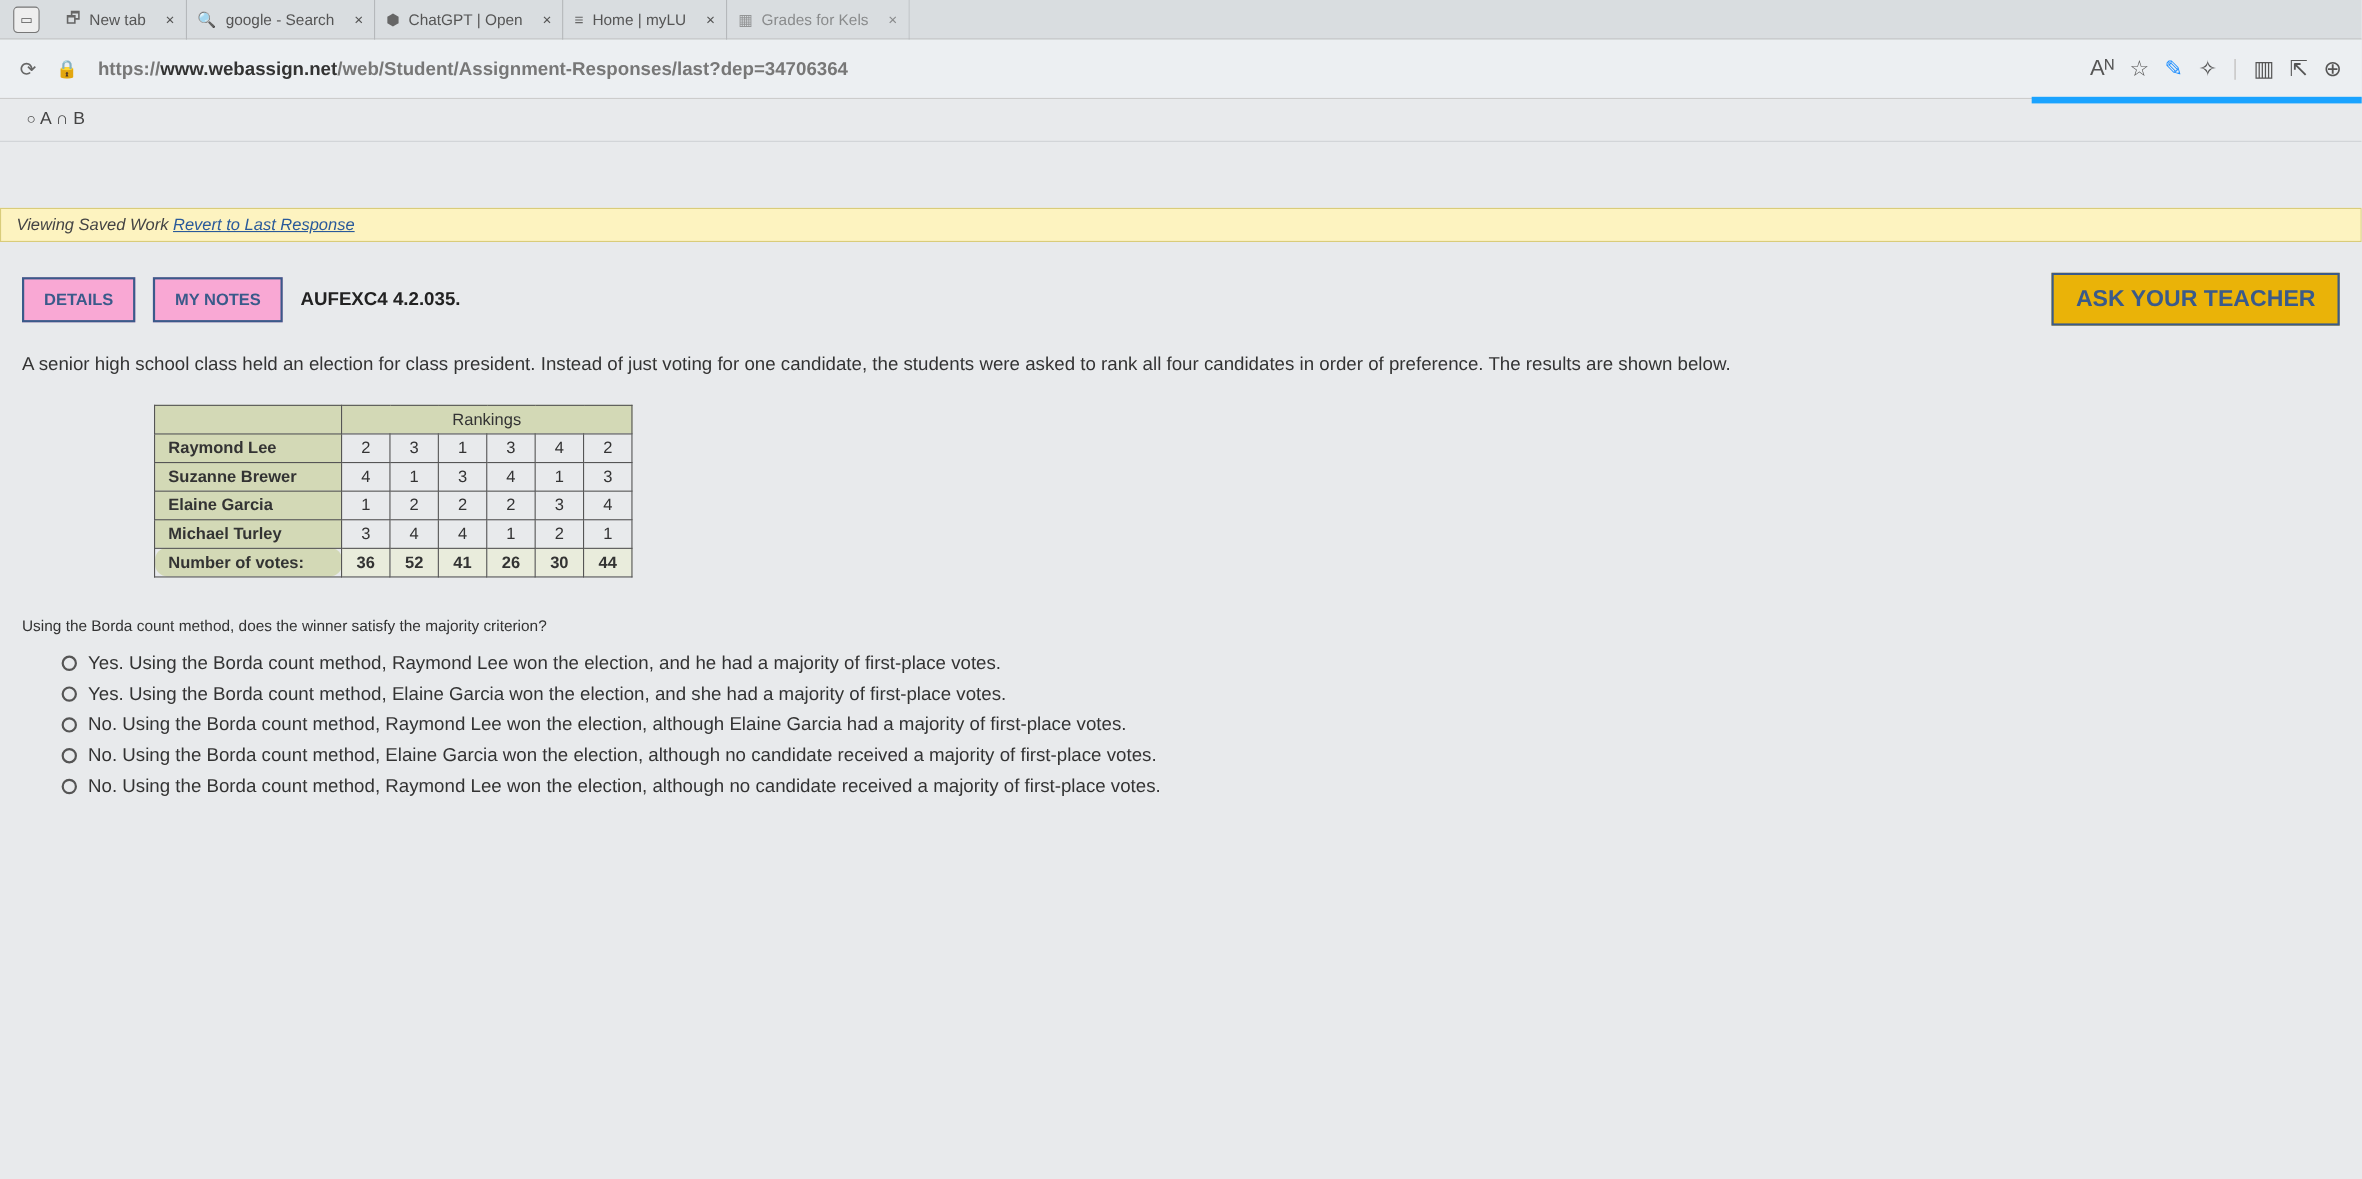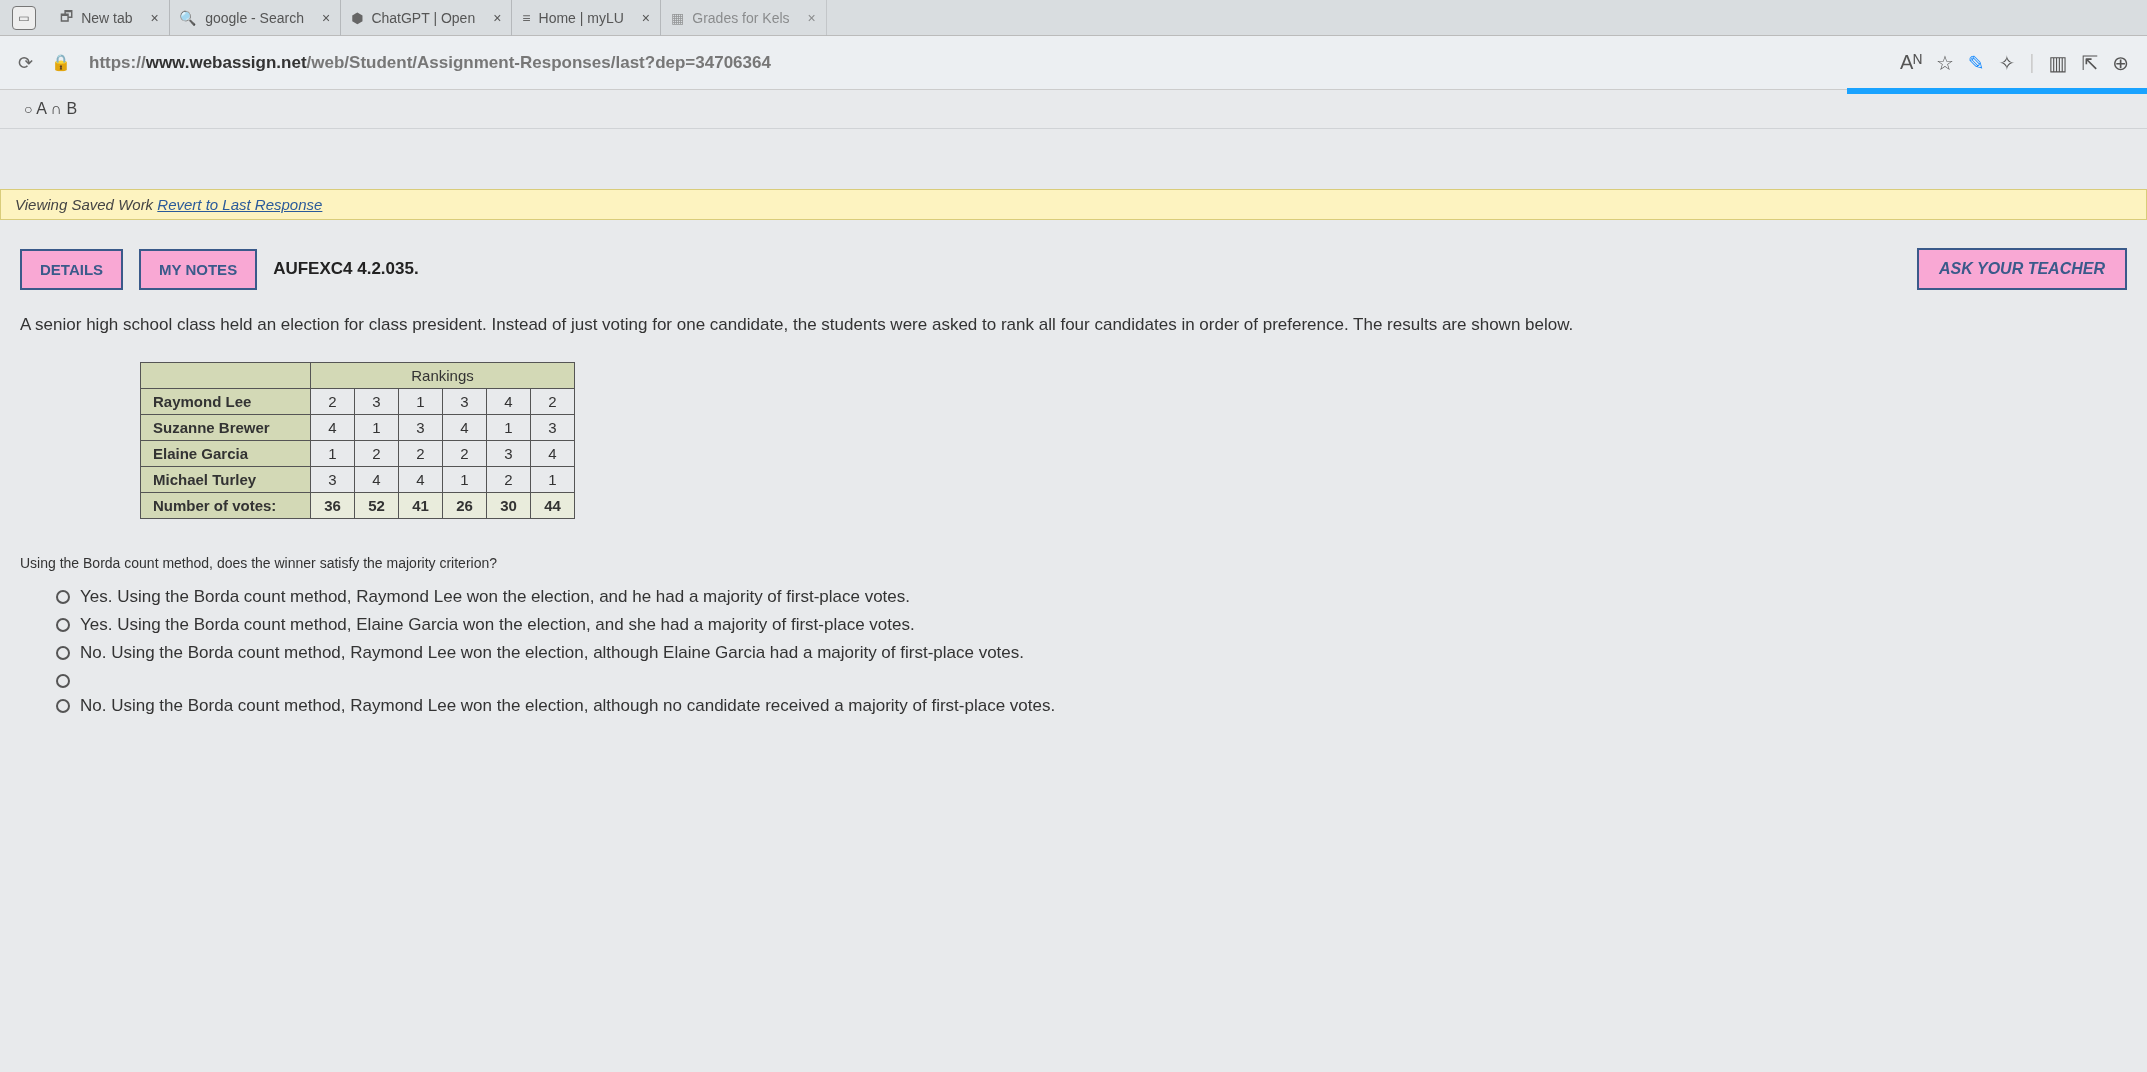--- a/index.html
+++ b/index.html
@@ -89,22 +89,22 @@
     border: 2px solid #3a5a8a;
     color: #3a5a8a;
     font-weight: bold;
     font-size: 15px;
     padding: 10px 18px;
     cursor: pointer;
   }
   .qcode { font-weight:bold;font-size:17px;color:#222; }
   .ask-btn {
     margin-left:auto;
-    background:#f9a8d4;border:2px solid #3a5a8a;color:#3a5a8a;
-    font-weight:bold;font-size:16px;padding:10px 20px;cursor:pointer;font-style:italic;
+    background:#eab308;border:2px solid #3a5a8a;color:#3a5a8a;
+    font-weight:bold;font-size:21px;padding:10px 20px;cursor:pointer;
   }
   .question-body { padding: 4px 20px 40px; }
   .prompt { font-size:17px;color:#333;line-height:1.5;margin-bottom:24px; }
   
   table.rankings {
     border-collapse: collapse;
     margin-left: 120px;
     margin-bottom: 36px;
   }
   table.rankings th, table.rankings td {
@@ -118,21 +118,21 @@
     background:#d3d9b6;
     font-weight:normal;
   }
   table.rankings td.rowhead {
     text-align:left;
     background:#d3d9b6;
     font-weight:bold;
     min-width:170px;
   }
   table.rankings tr.votes td { font-weight:bold;background:#e9ecdc; }
-  table.rankings tr.votes td.rowhead { background:#d3d9b6; }
+  table.rankings tr.votes td.rowhead { background:#d3d9b6;border-radius:11px; }
   table.rankings .blank-corner { background:#d3d9b6;border:1px solid #555; }
   
   .subq { font-size:14px;color:#333;margin-bottom:12px; }
   .answer-line {
     display:flex;align-items:flex-start;gap:10px;
     padding:4px 0 4px 36px;font-size:17px;color:#333;
   }
   .answer-line .radio {
     width:14px;height:14px;border:2px solid #555;border-radius:50%;
     margin-top:3px;flex-shrink:0;
@@ -274,18 +274,19 @@
   <div class="answer-line">
     <span class="radio"></span>
     <span>Yes. Using the Borda count method, Elaine Garcia won the election, and she had a majority of first-place votes.</span>
   </div>
   <div class="answer-line">
     <span class="radio"></span>
     <span>No. Using the Borda count method, Raymond Lee won the election, although Elaine Garcia had a majority of first-place votes.</span>
   </div>
   <div class="answer-line">
     <span class="radio"></span>
+    <span>No. Using the Borda count method, Elaine Garcia won the election, although no candidate received a majority of first-place votes.</span>
   </div>
   <div class="answer-line">
     <span class="radio"></span>
     <span>No. Using the Borda count method, Raymond Lee won the election, although no candidate received a majority of first-place votes.</span>
   </div>
 </div>
 
 </body></html>

